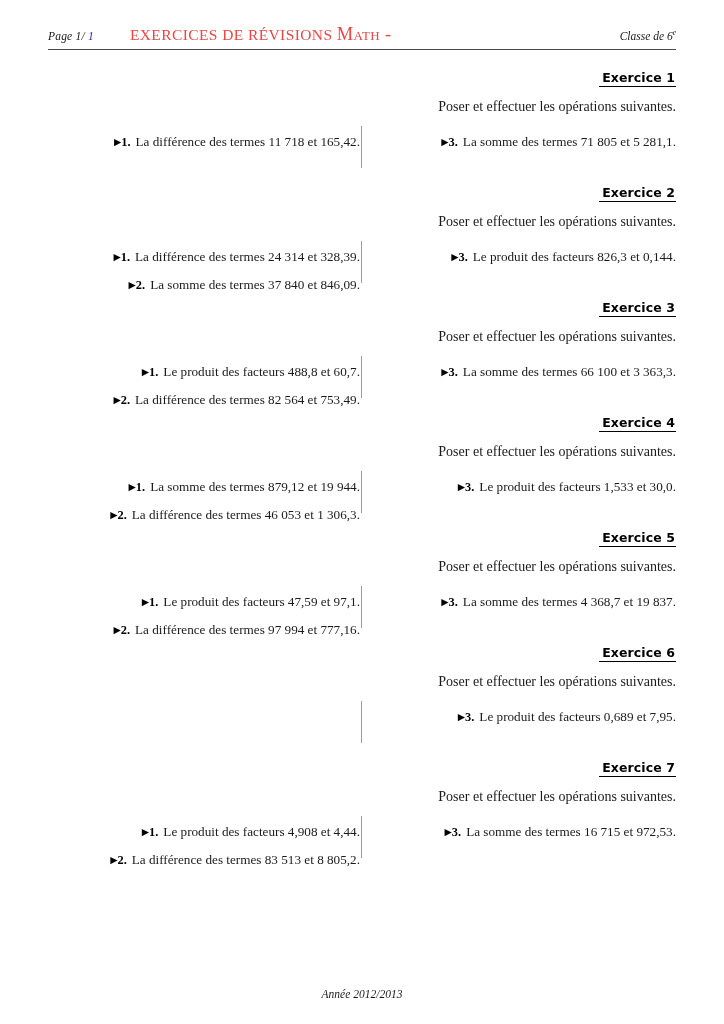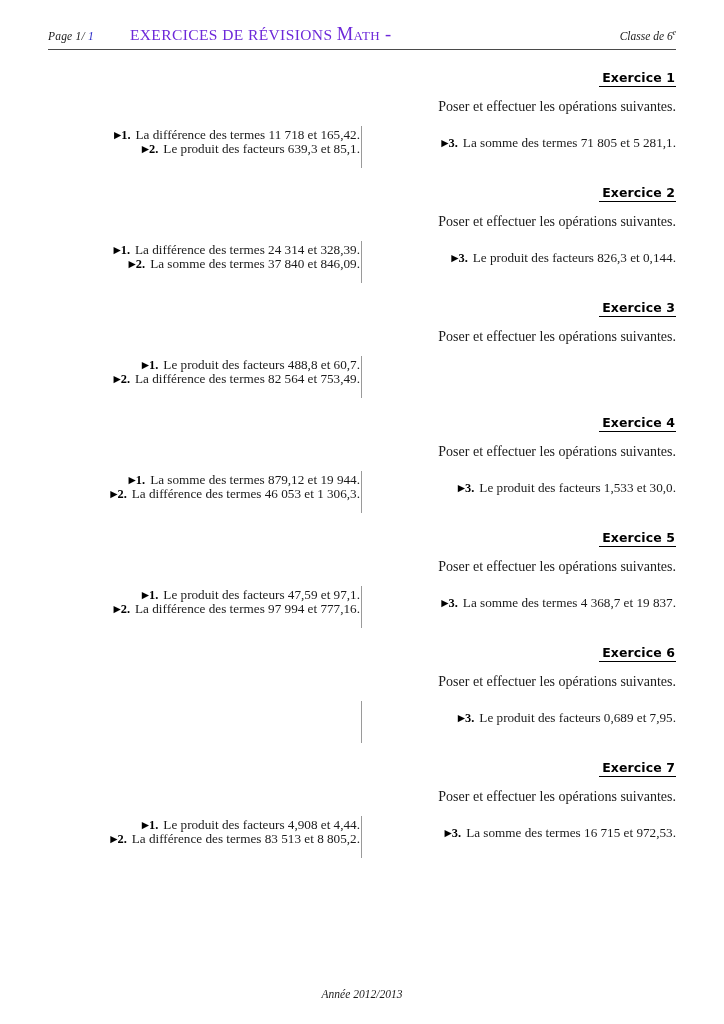--- a/index.html
+++ b/index.html
@@ -49,21 +49,21 @@
     color: #2b2bc8;
     font-style: italic;
   }
   .doc-title {
     flex: 1 1 auto;
     text-align: left;
     padding-left: 36px;
     font-size: 15.5px;
     font-variant: small-caps;
     letter-spacing: .4px;
-    color: #6d28d9;
+    color: #ef4444;
   }
   .doc-title .big {
     font-size: 18.5px;
     font-variant: small-caps;
   }
   .classe {
     flex: 0 0 auto;
     font-style: italic;
     font-size: 11.5px;
     color: #222;
@@ -115,33 +115,33 @@
   .ex-body {
     position: relative;
     margin-top: 13px;
     min-height: 44px;
   }
   .col {
     position: absolute;
     top: 0;
   }
   .col-left { left: 12px; width: 300px; }
-  .col-right { left: 336px; width: 292px; margin-top: 8px; }
+  .col-right { left: 336px; width: 292px; }
   .divider {
     position: absolute;
     left: 313px;
     top: -2px;
     width: 0;
     height: 42px;
     border-left: 1.2px solid #9a9a9a;
   }
   .item {
     display: block;
     font-size: 13.2px;
-    line-height: 14px;
+    line-height: 28px;
     color: #1a1a1a;
     white-space: nowrap;
   }
   .marker {
     font-weight: bold;
     font-size: 12.4px;
     margin-right: 5px;
     color: #000;
   }
   .marker .tri {
@@ -173,21 +173,20 @@
       <span class="doc-title"><span>EXERCICES DE RÉVISIONS</span> <span class="big">Math -</span></span>
       <span class="classe"><span>Classe de 6</span><sup>e</sup></span>
     </div>
   </div>
   <div class="header-rule"></div>
 
   <div class="exercises" id="exercises-root">
       <div class="exercise"><div class="ex-title">Exercice 1</div><div class="ex-instruction">Poser et effectuer les opérations suivantes.</div><div class="ex-body">
           <div class="col col-left">
             <div class="item"><span class="marker"><span class="tri">▶</span><span>1.</span></span><span class="item-text">La différence des termes 11 718 et 165,42.</span></div>
-            <div class="item"><span class="marker"><span class="tri">▶</span><span>2.</span></span><span class="item-text">Le produit des facteurs 639,3 et 85,1.</span></div>
           </div>
           <div class="divider"></div>
           <div class="col col-right">
             <div class="item"><span class="marker"><span class="tri">▶</span><span>3.</span></span><span class="item-text">La somme des termes 71 805 et 5 281,1.</span></div>
           </div>
         </div></div>
       <div class="exercise"><div class="ex-title">Exercice 2</div><div class="ex-instruction">Poser et effectuer les opérations suivantes.</div><div class="ex-body">
           <div class="col col-left">
             <div class="item"><span class="marker"><span class="tri">▶</span><span>1.</span></span><span class="item-text">La différence des termes 24 314 et 328,39.</span></div>
             <div class="item"><span class="marker"><span class="tri">▶</span><span>2.</span></span><span class="item-text">La somme des termes 37 840 et 846,09.</span></div>
@@ -196,20 +195,23 @@
           <div class="col col-right">
             <div class="item"><span class="marker"><span class="tri">▶</span><span>3.</span></span><span class="item-text">Le produit des facteurs 826,3 et 0,144.</span></div>
           </div>
         </div></div>
       <div class="exercise"><div class="ex-title">Exercice 3</div><div class="ex-instruction">Poser et effectuer les opérations suivantes.</div><div class="ex-body">
           <div class="col col-left">
             <div class="item"><span class="marker"><span class="tri">▶</span><span>1.</span></span><span class="item-text">Le produit des facteurs 488,8 et 60,7.</span></div>
             <div class="item"><span class="marker"><span class="tri">▶</span><span>2.</span></span><span class="item-text">La différence des termes 82 564 et 753,49.</span></div>
           </div>
           <div class="divider"></div>
+          <div class="col col-right">
+            <div class="item"><span class="marker"><span class="tri">▶</span><span>3.</span></span><span class="item-text">La somme des termes 66 100 et 3 363,3.</span></div>
+          </div>
         </div></div>
       <div class="exercise"><div class="ex-title">Exercice 4</div><div class="ex-instruction">Poser et effectuer les opérations suivantes.</div><div class="ex-body">
           <div class="col col-left">
             <div class="item"><span class="marker"><span class="tri">▶</span><span>1.</span></span><span class="item-text">La somme des termes 879,12 et 19 944.</span></div>
             <div class="item"><span class="marker"><span class="tri">▶</span><span>2.</span></span><span class="item-text">La différence des termes 46 053 et 1 306,3.</span></div>
           </div>
           <div class="divider"></div>
           <div class="col col-right">
             <div class="item"><span class="marker"><span class="tri">▶</span><span>3.</span></span><span class="item-text">Le produit des facteurs 1,533 et 30,0.</span></div>
           </div>

